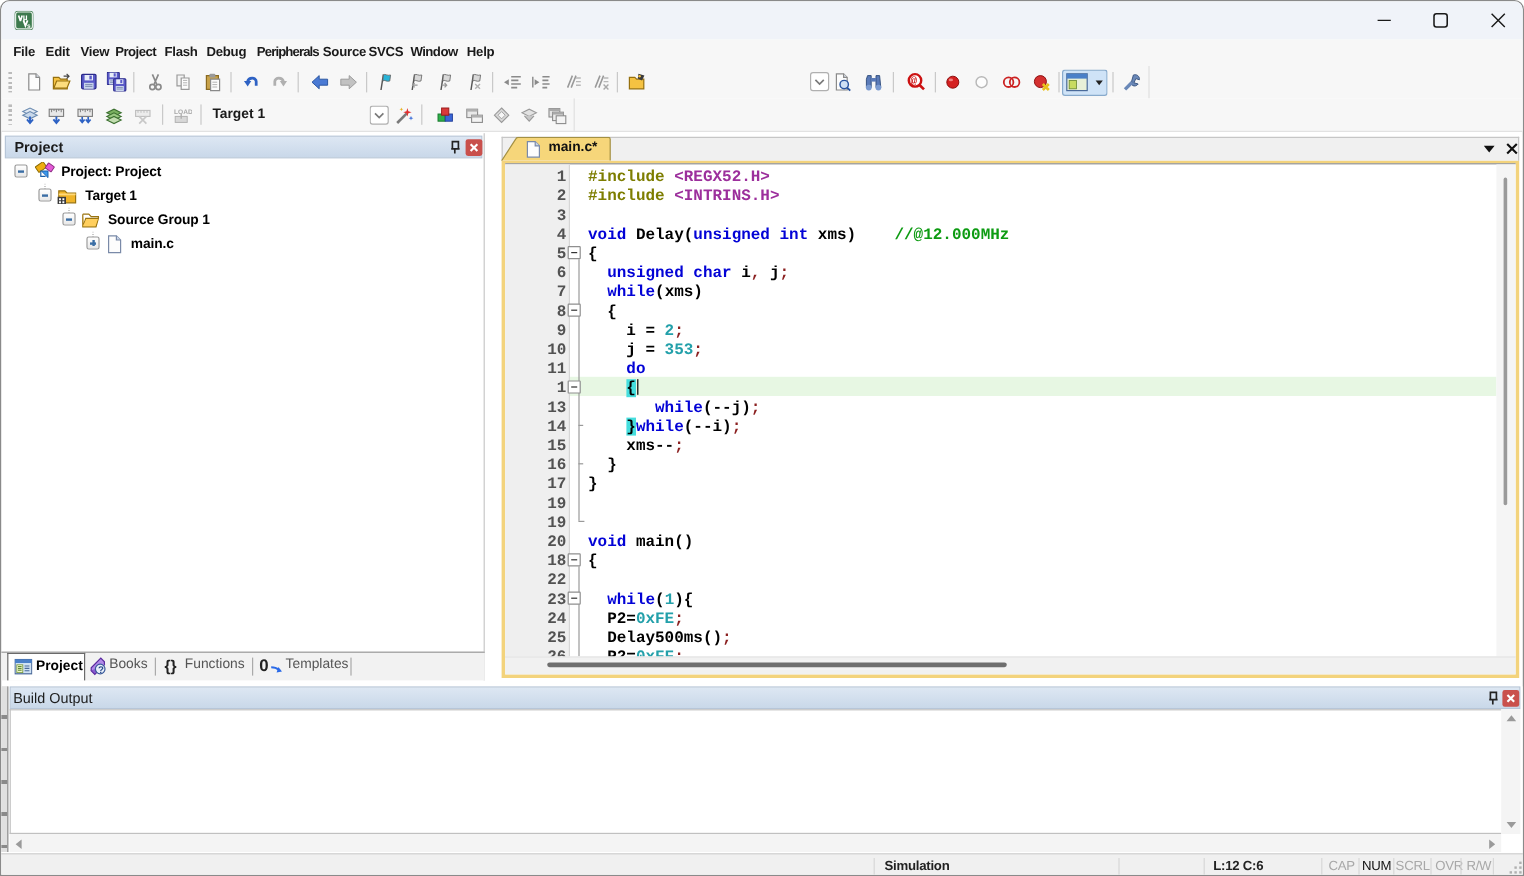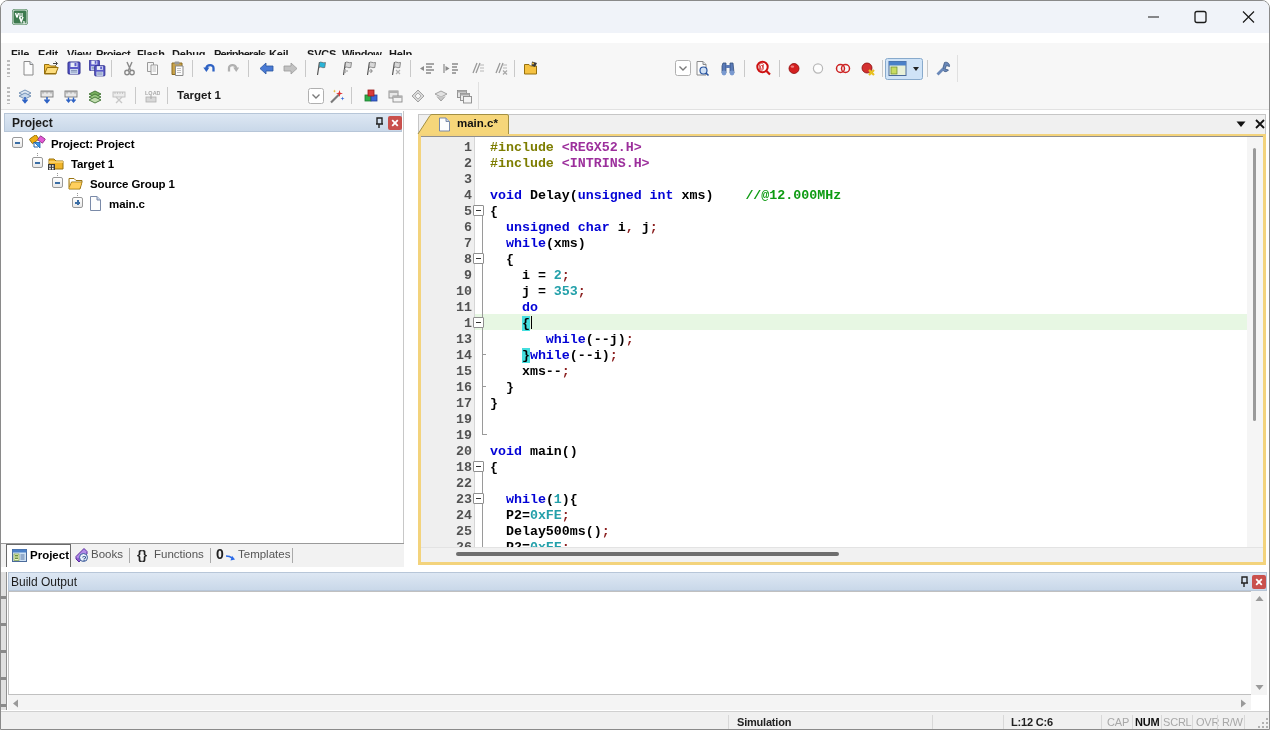--- a/index.html
+++ b/index.html
@@ -5,21 +5,21 @@
 * { margin:0; padding:0; box-sizing:border-box; }
 html,body { width:1270px; height:730px; background:#fff; overflow:hidden;
   font-family:"Liberation Sans", sans-serif; }
 .abs { position:absolute; }
 #win { position:absolute; left:0; top:0; width:1270px; height:730px;
   border:1px solid #8a8a8a; border-radius:8px 8px 0 0; overflow:hidden; background:#fff; }
 
 #title { position:absolute; left:0; top:0; width:100%; height:32px; background:#f0f3f9; }
 #title .txt { position:absolute; left:31px; top:8.5px; font-size:12px; color:#1b1b1b; }
 
-#menu { position:absolute; left:0; top:32px; width:100%; height:22px; background:#f7f7f7;margin-top:10px; }
+#menu { position:absolute; left:0; top:32px; width:100%; height:22px; background:#f7f7f7; }
 #menu span { position:absolute; top:5px; font-size:11px; font-weight:600; color:#1a1a1a; letter-spacing:-0.2px; }
 
 #tb1 { position:absolute; left:0; top:54px; width:100%; height:27px; background:#f7f7f7; }
 #tb2 { position:absolute; left:0; top:81px; width:100%; height:28px; background:#f7f7f7; border-bottom:1px solid #e2e2e2;}
 .band { position:absolute; top:0; height:100%; border-right:1px solid #e0e0e0; }
 .grip { position:absolute; left:6px; top:5px; bottom:5px; width:3px;
   background:repeating-linear-gradient(#bbb 0 2px, transparent 2px 4px); }
 .sep { position:absolute; top:5px; width:1px; height:17px; background:#c9c9c9; }
 
 #lpanel { position:absolute; left:1px; top:110px; width:402px; height:456px; background:#fff; border-right:1px solid #c8c8c8;}
@@ -85,21 +85,21 @@
     </div>
   </div>
   <div id="menu">
     <span style="left:10px">File</span>
       <span style="left:37px">Edit</span>
       <span style="left:66px">View</span>
     <span style="left:95px;letter-spacing:-0.45px;">Project</span>
       <span style="left:136px">Flash</span>
       <span style="left:171px">Debug</span>
     <span style="left:213px;letter-spacing:-0.75px;">Peripherals</span>
-      <span style="left:268px">Keil</span>
+      <span style="left:268px">Source</span>
       <span style="left:306px">SVCS</span>
     <span style="left:341px;letter-spacing:-0.45px;">Window</span>
       <span style="left:388px">Help</span>
   </div>
   <div id="tb1">
       <div class="band" style="left:0;width:957px;"></div>
       <div class="grip"></div>
       <svg style="position:absolute;left:19px;top:5px" width="17" height="17" viewBox="0 0 17 17">
         <path d="M4 1.5 L10 1.5 L13 4.5 L13 15 L4 15 Z" fill="#fcfcfc" stroke="#8a8a8a" stroke-width="1"></path>
         <path d="M10 1.5 L10 4.5 L13 4.5" fill="#dde4ee" stroke="#8a8a8a" stroke-width="1"></path>
@@ -551,21 +551,21 @@
         </svg>
       <svg style="position:absolute;right:4px;top:3.5px" width="8" height="9">
           <path d="M2 0.5 L7 4.5 L2 8.5 Z" fill="#9a9a9a"></path>
         </svg>
     </div>
   </div>
   <div id="status">
     <span class="abs" style="left:736px;top:3.5px;font-weight:600;color:#222;">Simulation</span>
     <span class="abs" style="left:1010px;top:3.5px;font-weight:600;color:#222;">L:12 C:6</span>
     <span class="abs" style="left:1106px;top:3.5px;color:#a8a8a8;">CAP</span>
-    <span class="abs" style="left:1134px;top:3.5px;color:#111;font-weight:700;">NUM</span>
+    <span class="abs" style="left:1134px;top:3.5px;color:#111;font-weight:400;">NUM</span>
     <span class="abs" style="left:1162px;top:3.5px;color:#a8a8a8;">SCRL</span>
     <span class="abs" style="left:1195px;top:3.5px;color:#a8a8a8;">OVR</span>
     <span class="abs" style="left:1221px;top:3.5px;color:#a8a8a8;">R/W</span>
     <div class="ssep" style="left:727px;"></div>
     <div class="ssep" style="left:931px;"></div>
     <div class="ssep" style="left:1002px;"></div>
     <div class="ssep" style="left:1100px;"></div>
     <div class="ssep" style="left:1131px;"></div>
     <div class="ssep" style="left:1160px;"></div>
     <div class="ssep" style="left:1191px;"></div>

